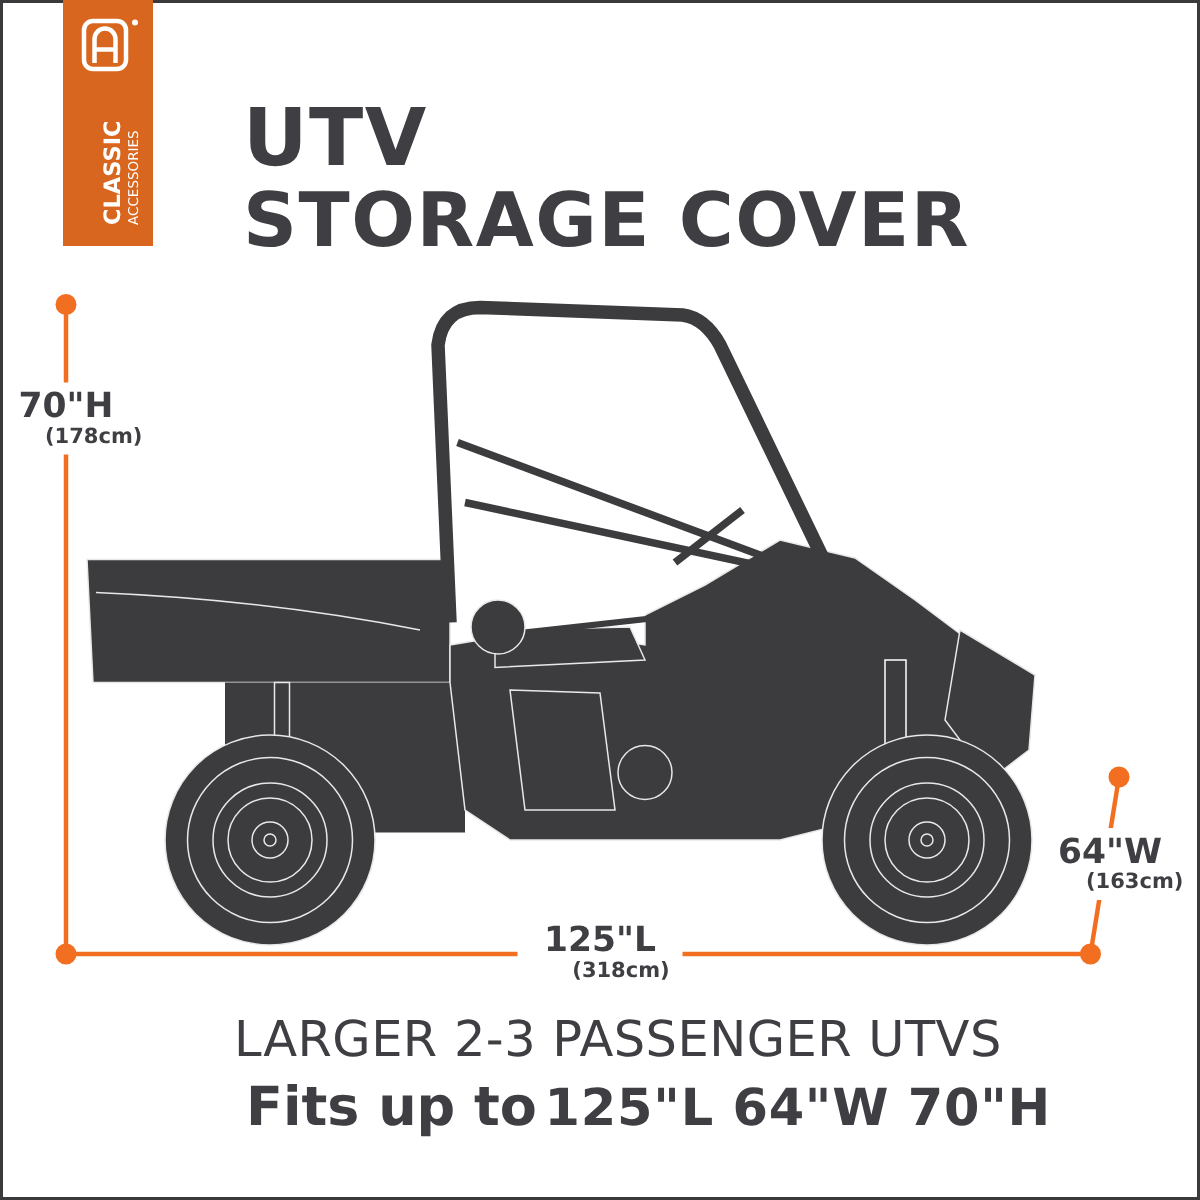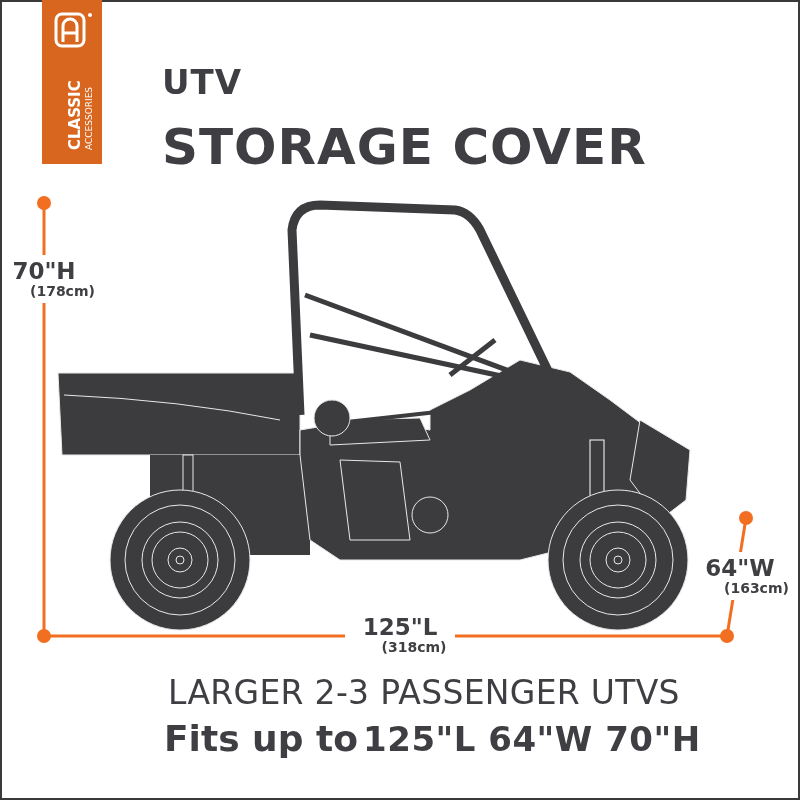--- a/index.html
+++ b/index.html
@@ -1,29 +1,29 @@
 <!DOCTYPE html>
 <html><head>
 <meta charset="utf-8">
 <style>
   html, body { margin:0; padding:0; background:#ffffff; }
   body { width:800px; height:800px; position:relative; overflow:hidden; font-family:"DejaVu Sans", sans-serif; }
   .frame { position:absolute; left:0; top:0; width:796px; height:796px; border:2px solid #3a3a3c; background:#ffffff; }
   .logo { position:absolute; left:42px; top:0; width:60px; height:164px; background:#d8661f; }
   .logo-text { position:absolute; left:0; top:0; width:60px; height:164px; }
   .title { position:absolute; left:162px; color:#3f3e42; font-family:"DejaVu Sans", sans-serif; font-weight:bold; letter-spacing:1px; }
-  .title.l1 { top:62px; font-size:34px; }
+  .title.l1 { top:62px; font-size:53px; }
   .title.l2 { top:118px; font-size:50px; }
   .dim { position:absolute; color:#3f3e42; text-align:center; font-family:"DejaVu Sans", sans-serif; font-weight:bold; }
   .dim .main { display:block; font-size:23px; line-height:24px; }
   .dim .sub { display:block; font-size:14px; line-height:16px;padding-left:28px; }
   .dim-h { left:2px; top:255px; width:84px; background:#fff; padding:4px 0; }
   .dim-w { left:696px; top:552px; width:88px; background:#fff; padding:4px 0; }
   .dim-l { left:345px; top:615px; width:110px; background:#fff; padding:0 0; }
-  .subtitle { position:absolute; left:168px; top:673px; font-size:33px; color:#3f3e42; font-family:"DejaVu Sans", sans-serif; letter-spacing:0.3px; }
+  .subtitle { position:absolute; left:156px; top:673px; font-size:33px; color:#3f3e42; font-family:"DejaVu Sans", sans-serif; letter-spacing:0.3px; }
   .fits { position:absolute; left:164px; top:718px; color:#3f3e42; font-family:"DejaVu Sans", sans-serif; }
   .fits .small { font-size:36px; font-weight:bold; }
   .fits .big { font-size:34px; font-weight:bold; letter-spacing:0.5px; }
   svg.art { position:absolute; left:0; top:0; }
 </style>
 </head>
 <body>
 
 <div class="frame"></div>
 

